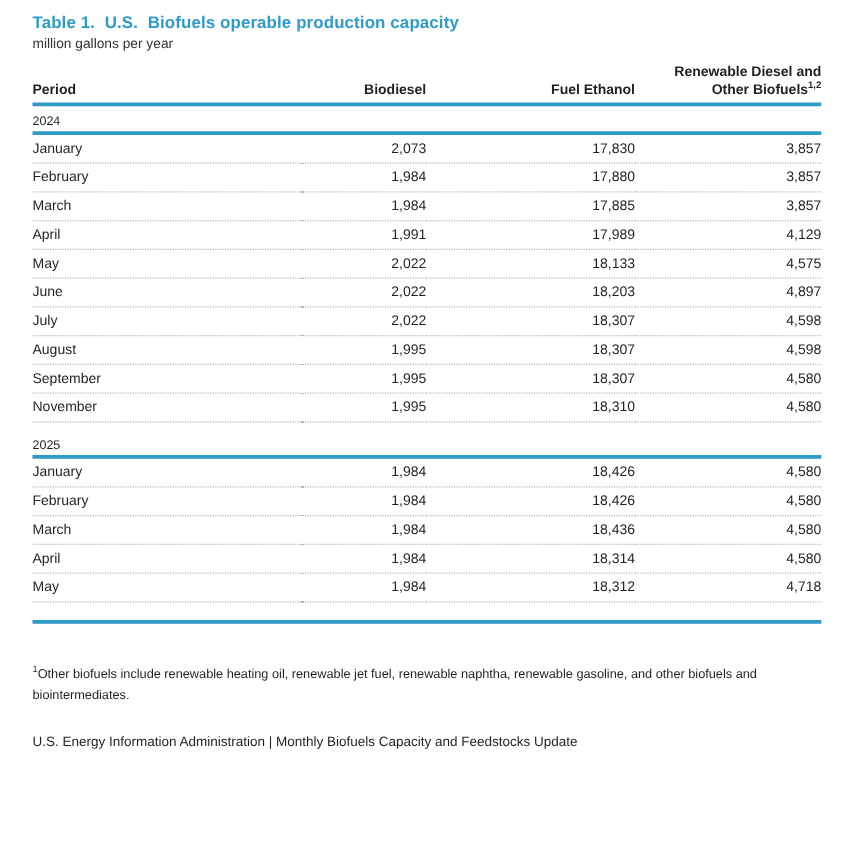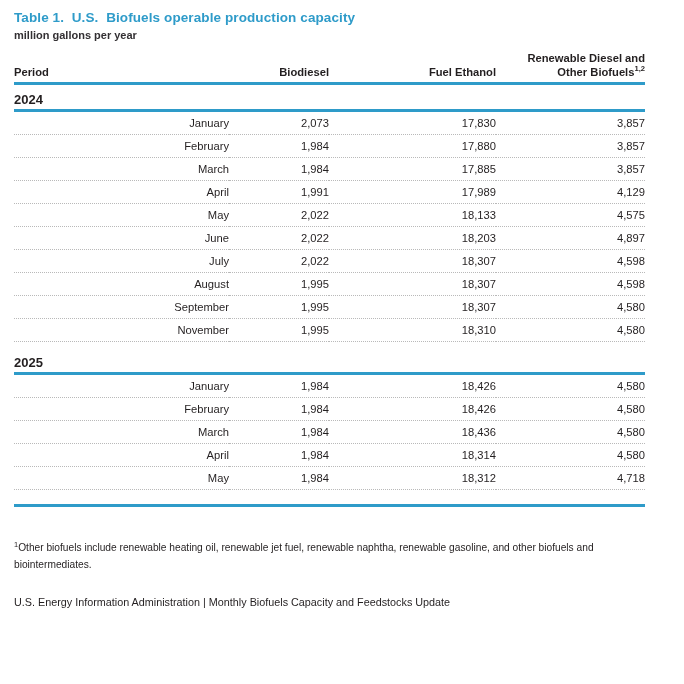--- a/index.html
+++ b/index.html
@@ -13,38 +13,38 @@
     font-family: "Liberation Sans", sans-serif;
     color: #231f20;
     overflow: hidden;
   }
   .page {
     position: relative;
     width: 632px;
     height: 684px;
     box-sizing: border-box;
     padding: 9px 39px 0 14px;
+    margin-left: 12px;
   }
 
   
   .table-title {
     font-size: 13.5px;
     font-weight: bold;
     color: #2e9bc9;
     letter-spacing: 0.1px;
     line-height: 17px;
     margin: 0;
     white-space: pre;
   }
   .table-units {
     font-size: 11px;
     color: #333033;
     line-height: 15px;
     margin: 2px 0 0 0;
-    font-weight: bold;
   }
 
   
   table.biofuels {
     width: 631px;
     border-collapse: collapse;
     table-layout: fixed;
     margin-top: 8px;
     font-size: 11.2px;
   }
@@ -70,35 +70,35 @@
     line-height: 0;
   }
 
   tr.rule-row td {
     padding: 0;
     height: 3px;
     background: #2e9bc9;
   }
 
   tr.group-row td {
-    font-size: 13px;
-    font-weight: bold;
+    font-size: 10px;
+    font-weight: normal;
     color: #231f20;
     padding: 7px 0 2px 0;
     text-align: left;
   }
   tr.group-row.spaced td { padding-top: 13px; }
 
   tr.data-row td {
     padding: 5px 0 4px 0;
     border-bottom: 1px dotted #b9b9b9;
     line-height: 13px;
     color: #231f20;
   }
-  tr.data-row td.period { text-align: right; }
+  tr.data-row td.period { text-align: left; }
   tr.data-row td.num    { text-align: right; }
 
   .close-rule {
     width: 631px;
     height: 3px;
     background: #2e9bc9;
     margin-top: 14px;
   }
 
   

